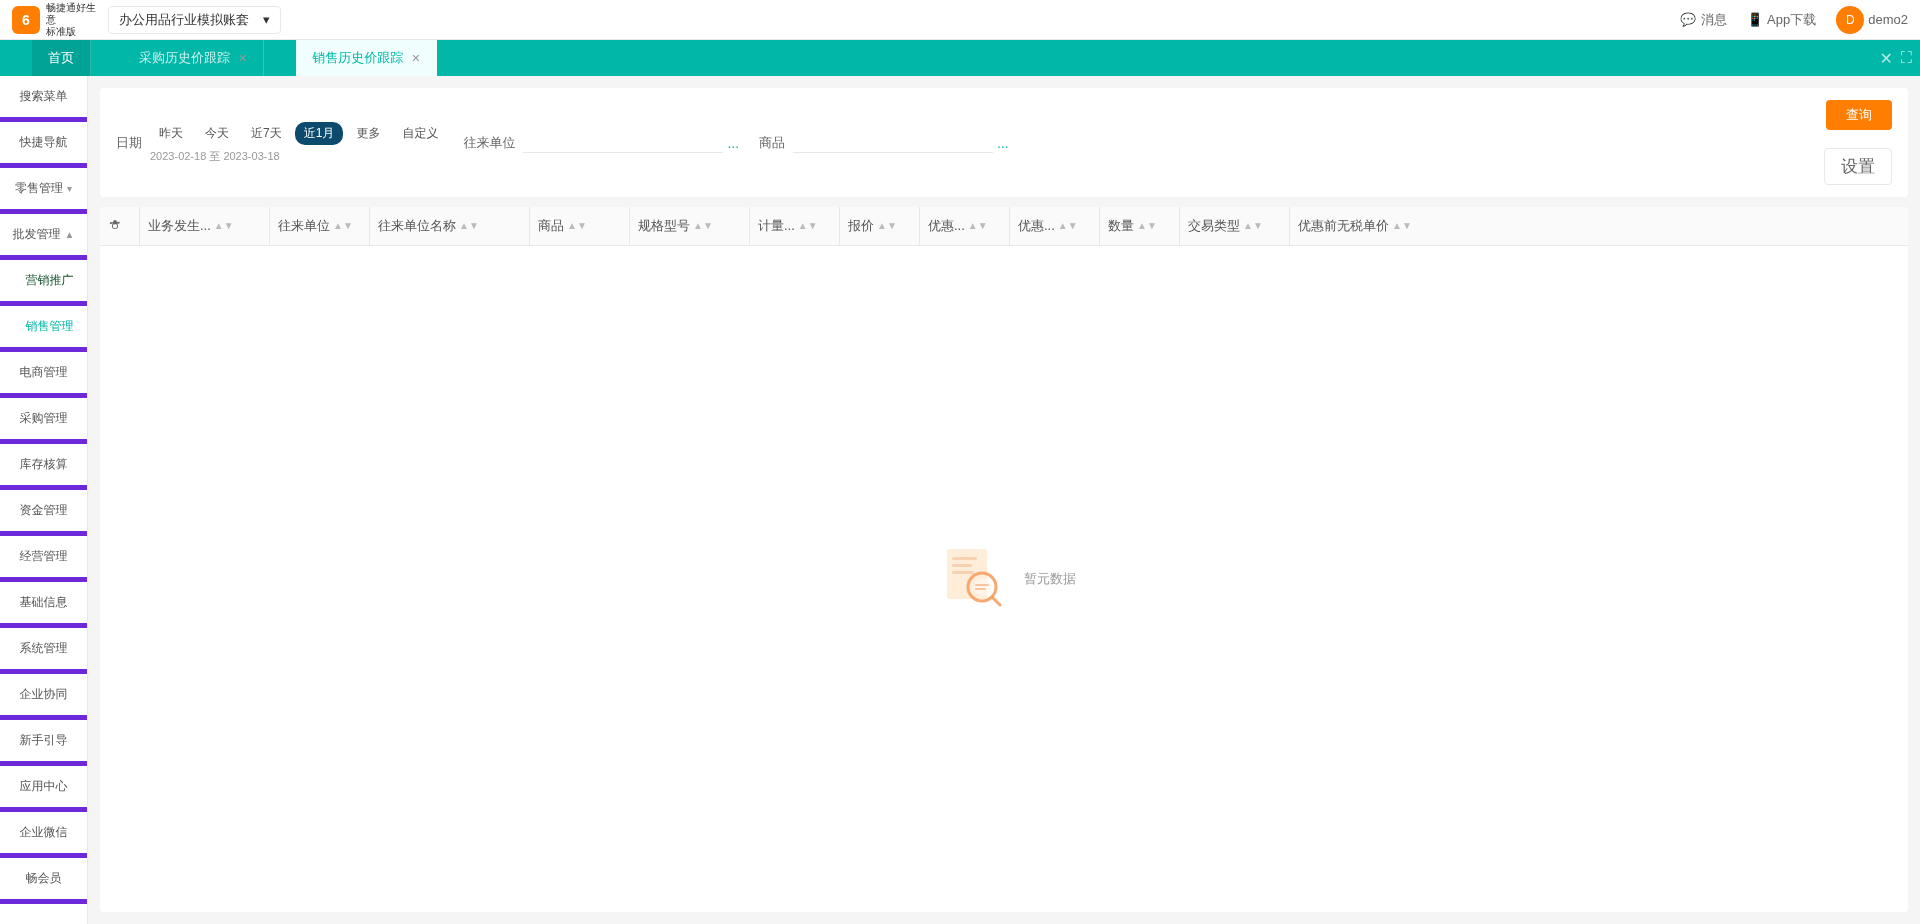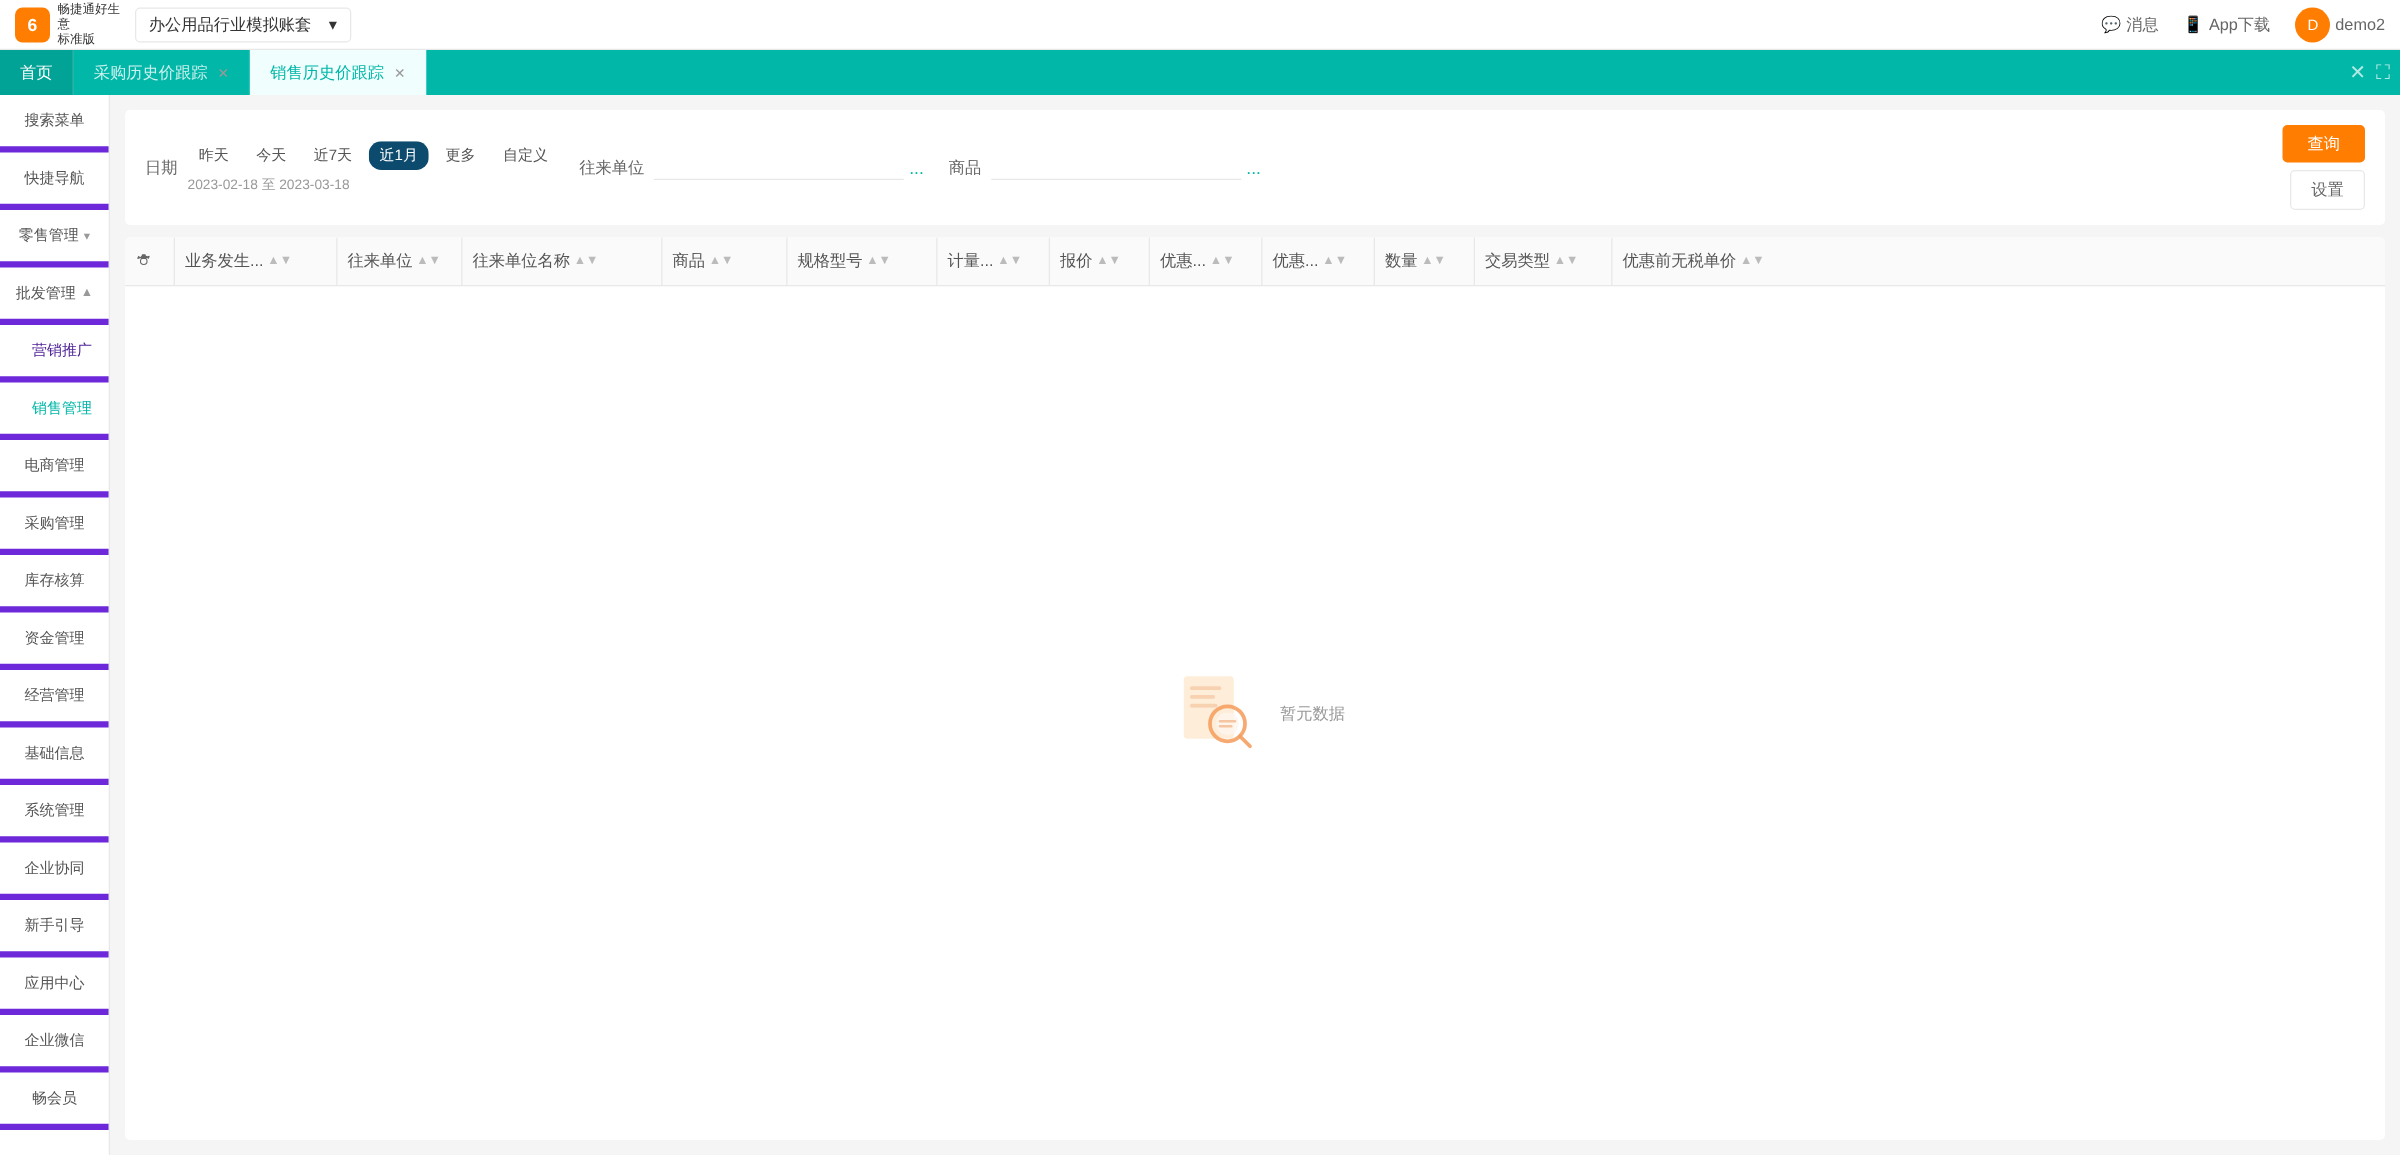--- a/index.html
+++ b/index.html
@@ -88,20 +88,21 @@
     .tab-item {
       display: flex;
       align-items: center;
       padding: 0 16px;
       cursor: pointer;
       font-size: 13px;
       color: rgba(255,255,255,0.8);
       gap: 6px;
       border-right: 1px solid rgba(255,255,255,0.2);
       position: relative;
+      margin-left: 32px;
     }
     .tab-item.home {
       background: #00a396;
       color: white;
     }
     .tab-item.active {
       background: #f0fffe;
       color: #00b7a8;
     }
     .tab-close {
@@ -276,21 +277,22 @@
       cursor: pointer;
       font-size: 13px;
     }
     .settings-btn {
       padding: 6px 16px;
       background: #fff;
       color: #666;
       border: 1px solid #e8e8e8;
       border-radius: 4px;
       cursor: pointer;
-      font-size: 13px;
+      font-size: 17px;
+      margin-top: 12px;
     }
 
     
     .table-container {
       background: #fff;
       border-radius: 4px;
       flex: 1;
       overflow: auto;
       display: flex;
       flex-direction: column;
@@ -402,21 +404,21 @@
       <span>快捷导航</span>
     </div>
     <div class="sidebar-item">
       <span>零售管理</span>
       <span class="arrow">▾</span>
     </div>
     <div class="sidebar-item">
       <span>批发管理</span>
       <span class="arrow">▲</span>
     </div>
-    <div class="sidebar-item" style="padding-left:16px; font-size:12px; color:#4c1d95;">
+    <div class="sidebar-item" style="padding-left:16px; font-size:12px; color:#14532d;">
       <span>营销推广</span>
     </div>
     <div class="sidebar-item" style="padding-left:16px; font-size:12px; color:#00b7a8;">
       <span>销售管理</span>
     </div>
     <div class="sidebar-item">
       <span>电商管理</span>
     </div>
     <div class="sidebar-item">
       <span>采购管理</span>

